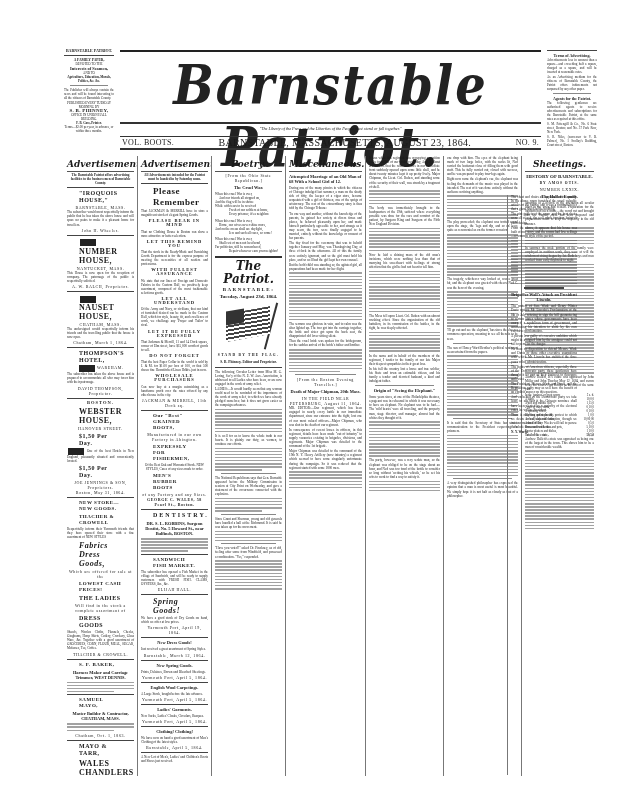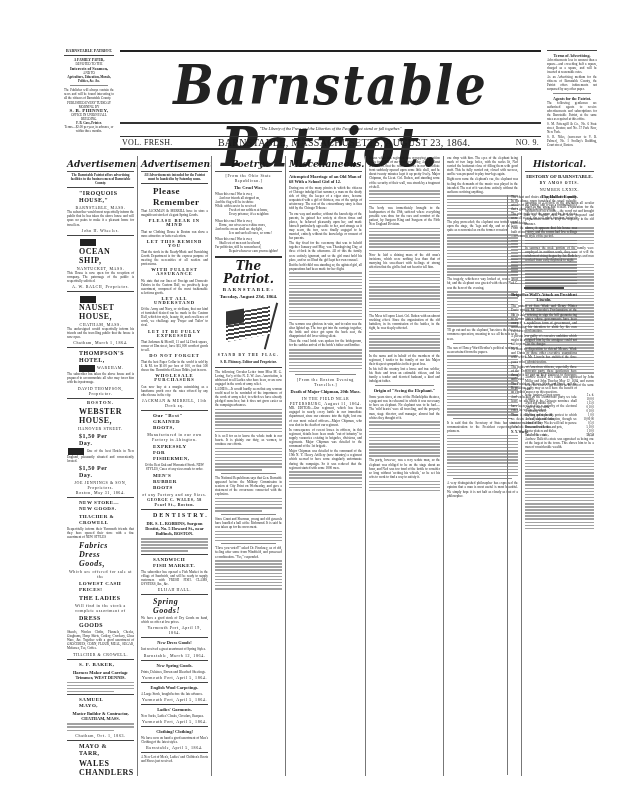--- a/index.html
+++ b/index.html
@@ -78,39 +78,39 @@
     <p>S. R. Niles, (successor to V. B. Palmer), No. 1 Scollay's Building, Court street, Boston.</p>
   </div>
 
   <div class="mast">
     <div class="mast-title">Barnstable Patriot.</div>
     <div class="mast-rule"></div>
     <div class="mast-motto">"The Liberty of the Press and the Liberties of the People must stand or fall together."</div>
   </div>
 
   <div class="dateline">
-    <span>VOL. FRESH.</span>
+    <span>VOL. BOOTS.</span>
     <span class="mid">BARNSTABLE, MASSACHUSETTS, AUGUST 23, 1864.</span>
     <span>NO. 9.</span>
   </div>
 
   <div class="cols">
 
     <div class="col c1">
       <div class="hd">Advertisements.</div>
       <p class="txt" style="font-weight:bold;text-align:center">The Barnstable Patriot offers advertising facilities to the business men of Barnstable County.</p>
       <div class="rule"></div>
 
       <div class="ad-title"><span>"IROQUOIS HOUSE,"</span></div>
       <div class="ad-sub">BARNSTABLE, MASS.</div>
       <p class="txt">The subscriber would most respectfully inform the public that he has taken the above house and will spare no pains to make it a pleasant home for travellers.</p>
       <div class="ad-sub">John H. Wheeler.</div>
       <div class="rule"></div>
 
-      <div class="ad-title xl"><span class="house-icon"></span><span>OCEAN SHIP,</span></div>
+      <div class="ad-title xl"><span class="house-icon"></span><span>NUMBER HOUSE,</span></div>
       <div class="ad-sub">NANTUCKET, MASS.</div>
       <p class="txt">This House is now open for the reception of company. The patronage of the public is respectfully solicited.</p>
       <div class="ad-sub">A. W. BALCH, Proprietor.</div>
       <div class="rule"></div>
 
       <div class="ad-title xl"><span class="house-icon"></span><span>NAUSET HOUSE,</span></div>
       <div class="ad-sub">CHATHAM, MASS.</div>
       <p class="txt">The undersigned would respectfully inform his friends and the travelling public that the house is now open.</p>
       <div class="ad-sub">Chatham, March 1, 1864.</div>
       <div class="rule"></div>
@@ -499,21 +499,21 @@
         <div class="line"></div>
         <div class="line"></div>
         <div class="line"></div>
         <div class="line"></div>
         <div class="line"></div>
       <div class="sep"></div>
       <p class="txt">A very distinguished philosopher has expressed the opinion that a man is most useful is most beautiful. We simply hope it is not half as cloudy as that of a philosopher.</p>
     </div>
 
     <div class="col c7">
-      <div class="hd">Historical.</div>
+      <div class="hd">Sheetings.</div>
       <div class="bold-hd" style="font-size:5px">HISTORY OF BARNSTABLE.</div>
       <div class="smcaps" style="font-size:3.6px">BY AMOS OTIS.</div>
       <div class="ad-sub">NUMBER LXXIX.</div>
       <div class="bold-hd">The Hallett Family.</div>
       <p class="txt">Saturday at 4 o'clock in the afternoon all secular labor in the town had ceased. Preparation for the Sabbath had been made—the wood cut and brought into the Sunday meal had been prepared and preparations made to keep the day holy in the old manner.</p>
       <div class="line"></div>
         <div class="line"></div>
         <div class="line"></div>
         <div class="line"></div>
         <div class="line"></div>

